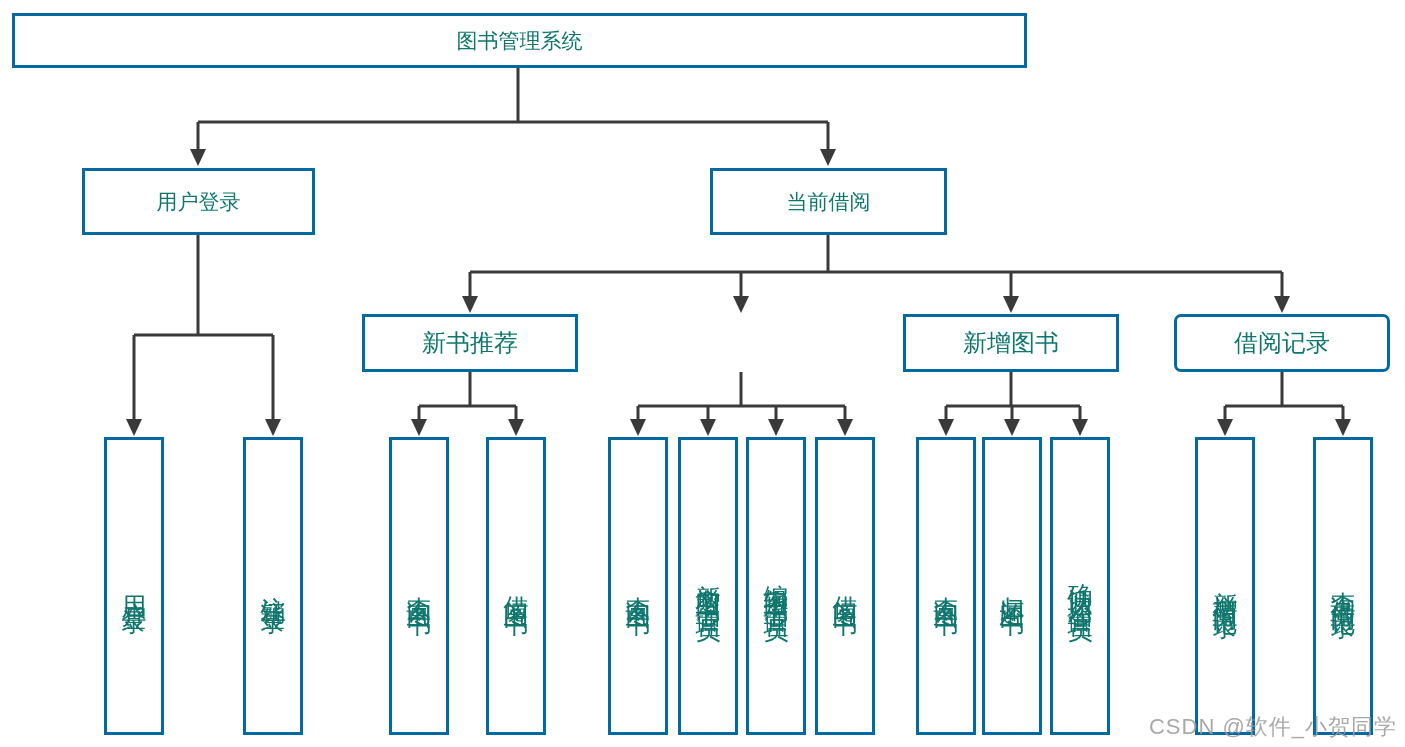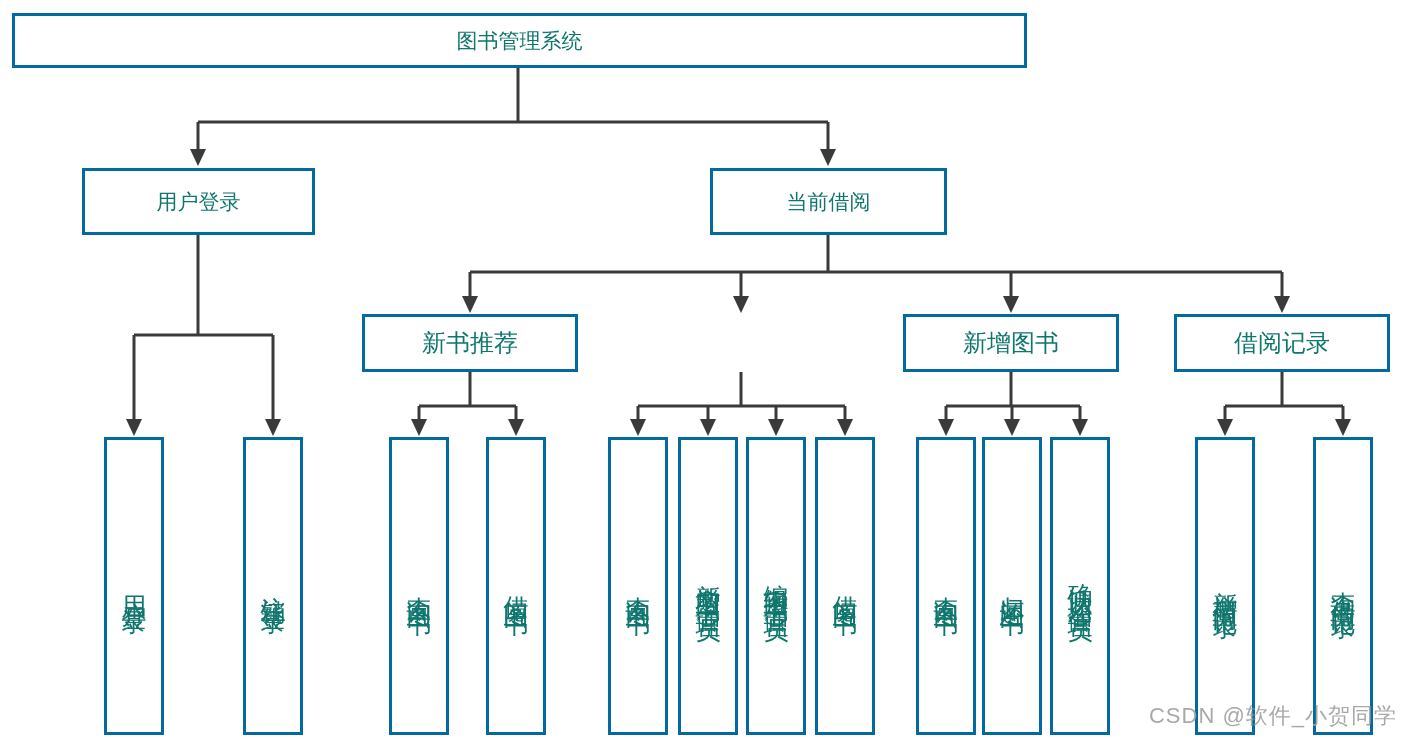--- a/index.html
+++ b/index.html
@@ -30,21 +30,21 @@
     white-space: nowrap;
   }
   .node-root   { left: 12px;  top: 13px;  width: 1015px; height: 55px;  font-size: 21px; }
   .node-l2     { top: 168px;  height: 67px; font-size: 21px; }
   .node-l2.user-login      { left: 82px;  width: 233px; }
   .node-l2.book-management { left: 710px; width: 237px; }
   .node-l3     { top: 314px;  height: 58px; width: 216px; font-size: 24px; }
   .node-l3.p1 { left: 362px; }
   .node-l3.p2 { left: 633px; }
   .node-l3.p3 { left: 903px; }
-  .node-l3.p4 { left: 1174px; }
+  .node-l3.p4 { left: 1174px; border-radius: 7px; }
   .leaf {
     top: 437px;
     width: 60px;
     height: 298px;
     font-size: 25px;
   }
   .leaf .vtext {
     writing-mode: vertical-rl;
     text-orientation: mixed;
     letter-spacing: 5px;
@@ -52,21 +52,21 @@
   }
   .leaf.a1 { left: 104px; }  .leaf.a2 { left: 243px; }
   .leaf.b1 { left: 389px; }  .leaf.b2 { left: 486px; }
   .leaf.c1 { left: 608px; }  .leaf.c2 { left: 678px; }
   .leaf.c3 { left: 746px; }  .leaf.c4 { left: 815px; }
   .leaf.d1 { left: 916px; }  .leaf.d2 { left: 982px; }  .leaf.d3 { left: 1050px; }
   .leaf.e1 { left: 1195px; } .leaf.e2 { left: 1313px; }
   .watermark {
     position: absolute;
     right: 8px;
-    bottom: 16px;
+    bottom: 5px;
     font-size: 22px;
     color: rgba(158,158,158,0.9);
     letter-spacing: 1px;
     z-index: 5;
     white-space: nowrap;
   }
 </style>
 </head>
 <body>
 

